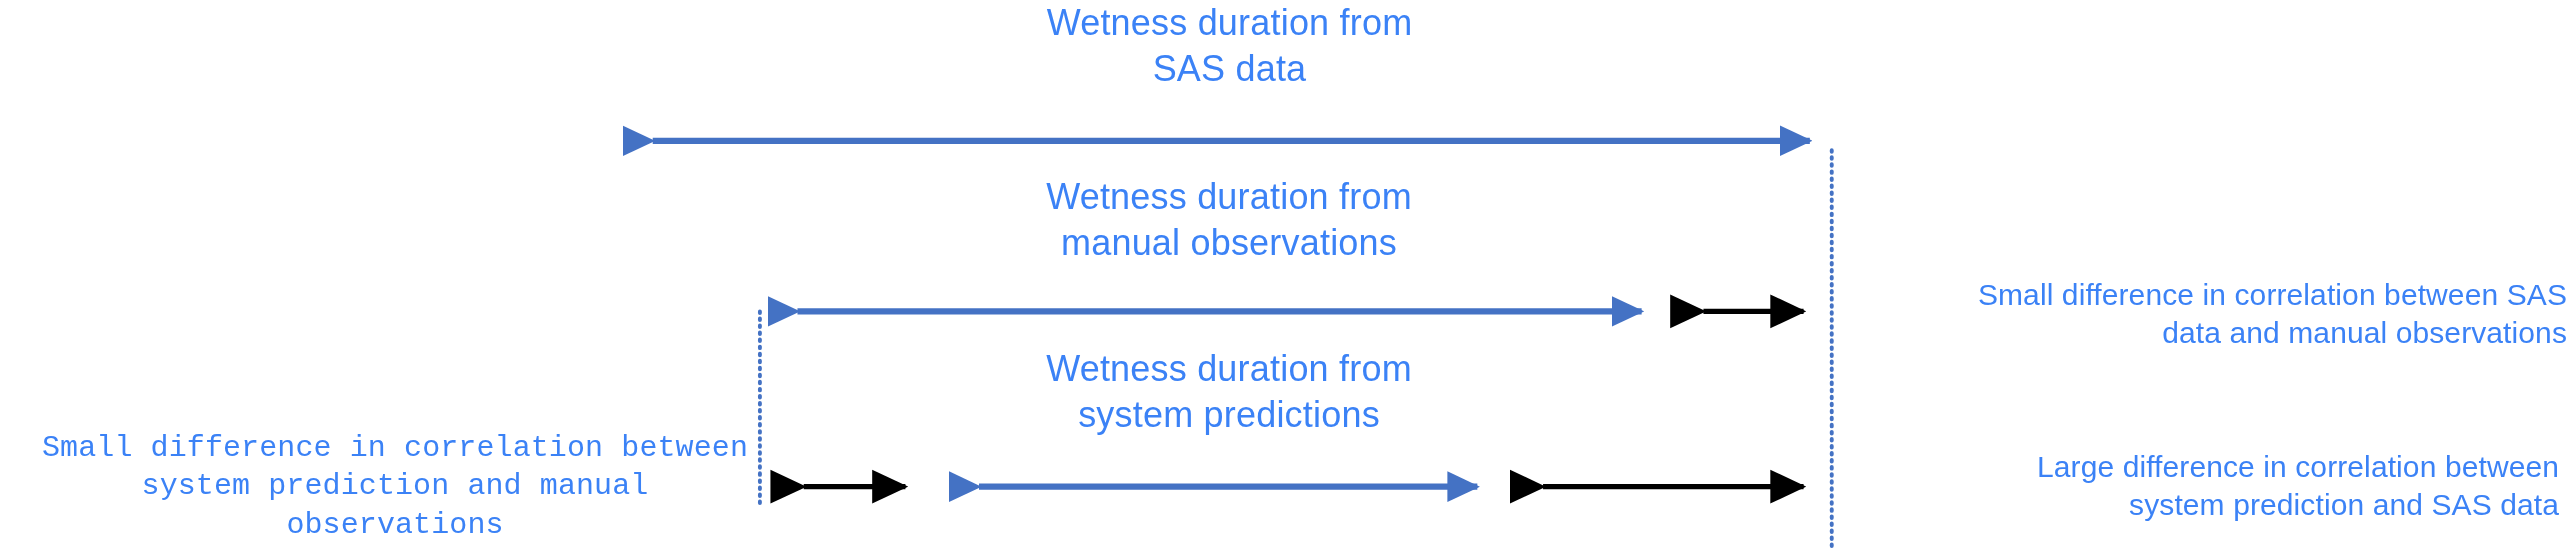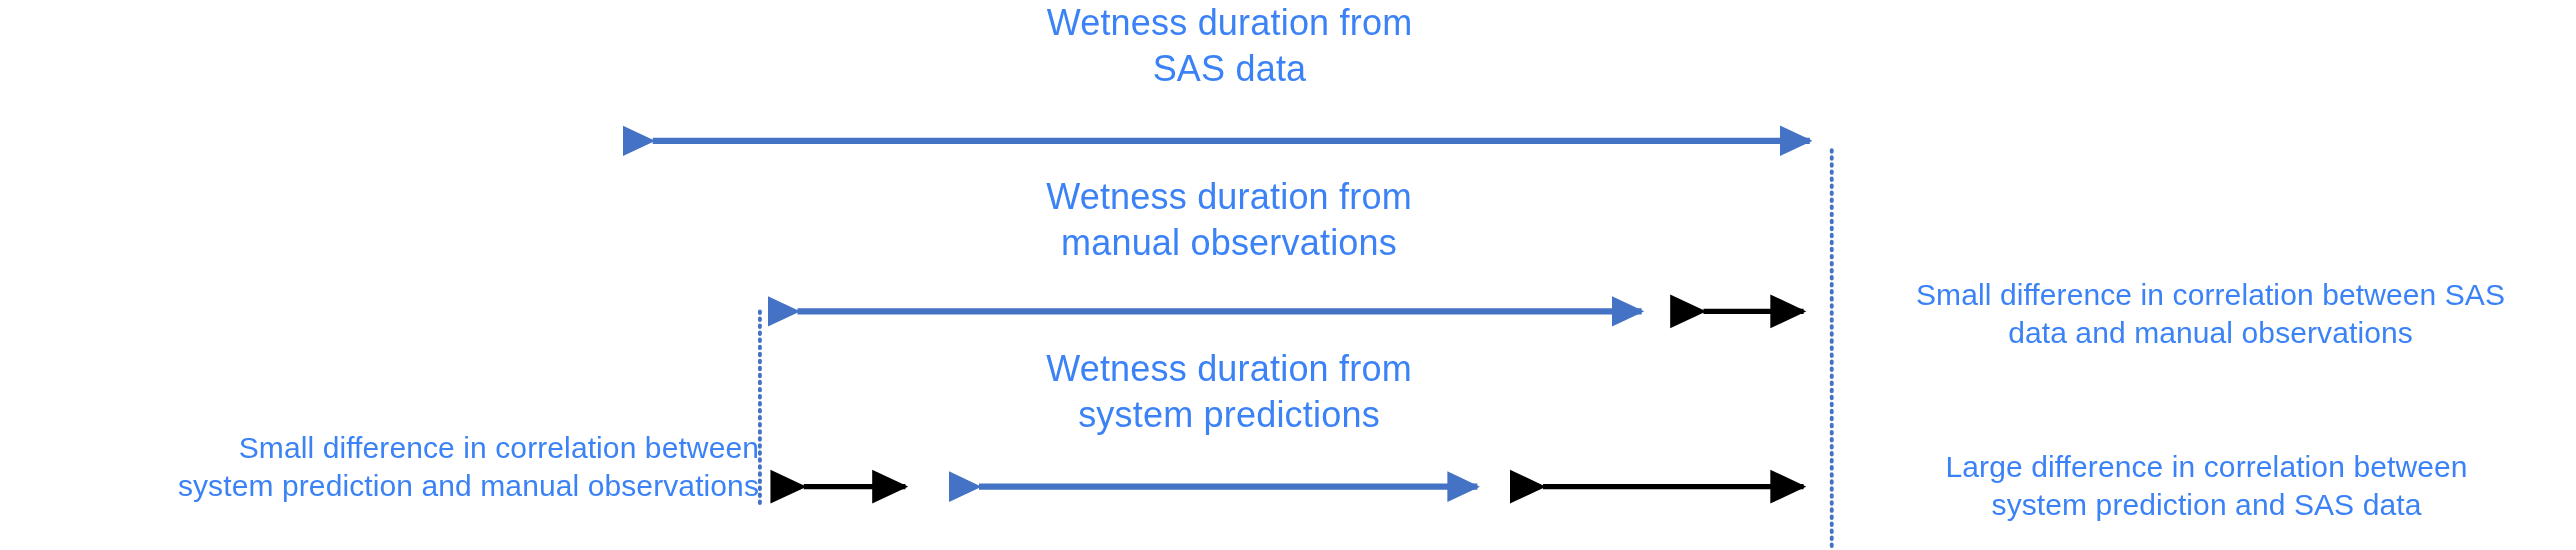--- a/index.html
+++ b/index.html
@@ -33,24 +33,25 @@
   .bar-title {
     font-size: 36px;
     text-align: center;
     letter-spacing: 0.2px;
   }
   .side-note {
     font-size: 30px;
     letter-spacing: 0.1px;
   }
   .side-note.right {
-    text-align: center;
+    text-align: right;
   }
   .side-note.left {
-    text-align: right;
+    text-align: center;
+    font-family: Liberation Mono, monospace;
   }
   
   #title-sas      { left: 783px; top: 0px;   width: 893px; }
   #title-manual   { left: 826px; top: 174px; width: 806px; }
   #title-system   { left: 826px; top: 346px; width: 806px; }
   #note-sas-manual    { left: 1854px; top: 276px; width: 713px; }
   #note-system-sas    { left: 1854px; top: 448px; width: 705px; }
   #note-system-manual { left: 31px;  top: 429px; width: 728px; }
 </style>
 </head>

